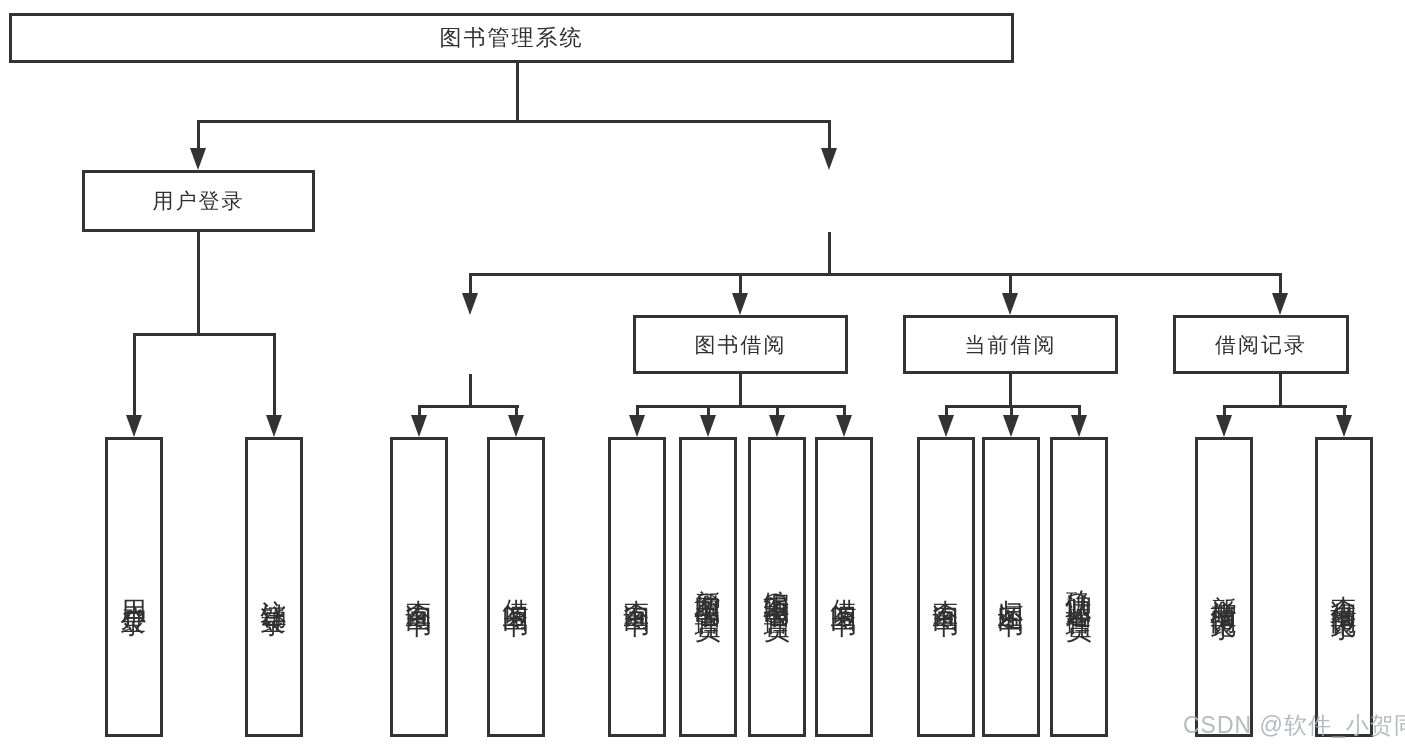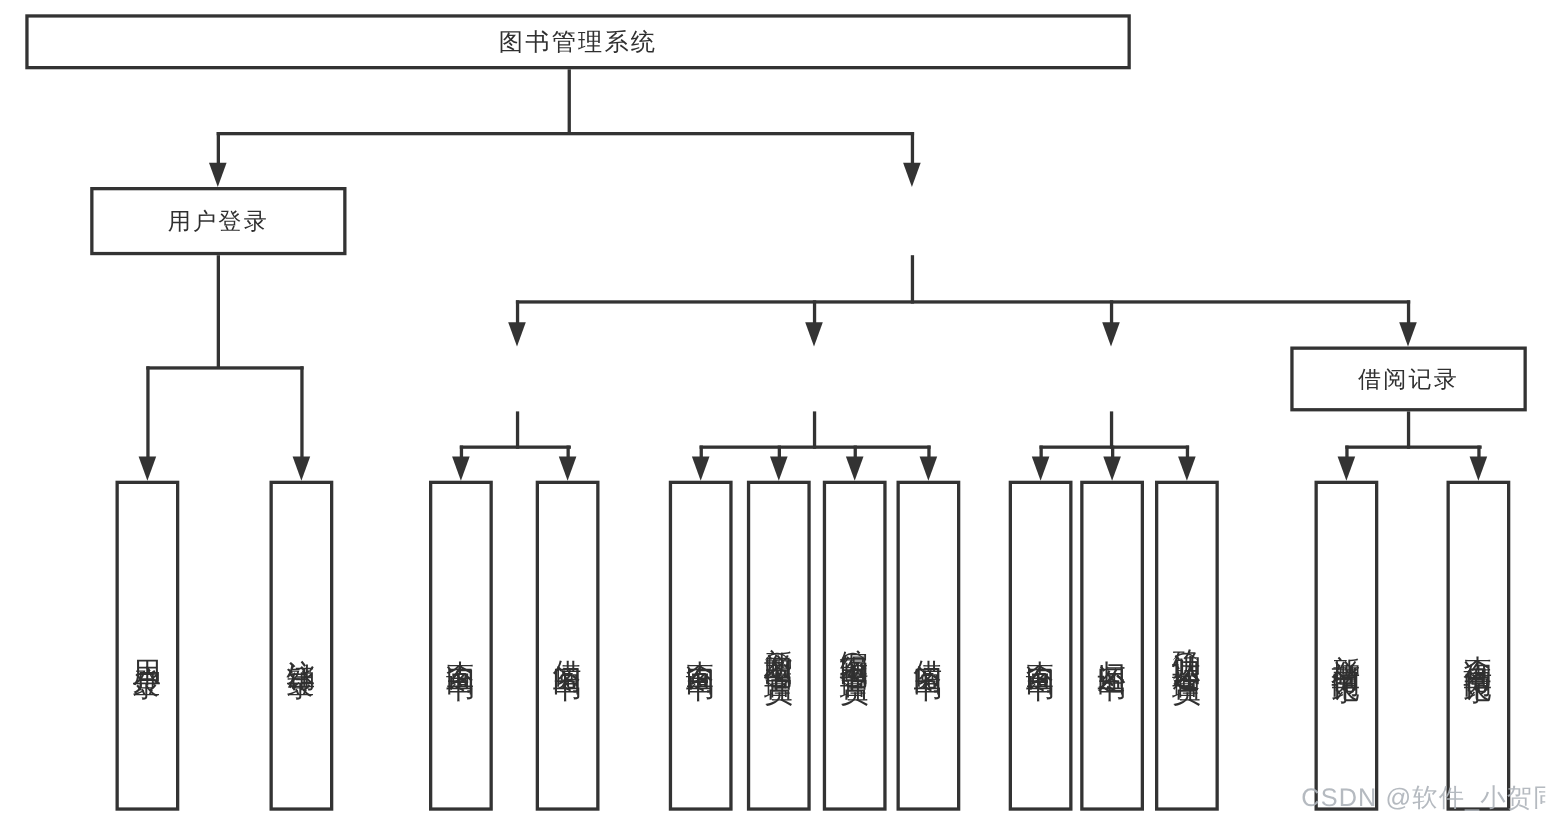--- a/index.html
+++ b/index.html
@@ -45,25 +45,27 @@
     letter-spacing:1px;
     color:rgba(173,178,185,0.9);
     white-space:nowrap;
   }
 </style>
 </head>
 <body>
 
 <div class="canvas">
 
-  <div class="box root" style="left:23px;top:13px;width:1005px;height:50px;">图书管理系统</div>
+  <div class="box root" style="left:9px;top:13px;width:1005px;height:50px;">图书管理系统</div>
 
   <div class="box hbox" style="left:82px;top:170px;width:233px;height:62px;">用户登录</div>
 
-  <div class="box hbox" style="left:1173px;top:315px;width:215px;height:59px;">借阅记录</div>
+  <div class="box hbox" style="left:633px;top:315px;width:215px;height:59px;">图书借阅</div>
+  <div class="box hbox" style="left:903px;top:315px;width:215px;height:59px;">当前借阅</div>
+  <div class="box hbox" style="left:1173px;top:315px;width:176px;height:59px;">借阅记录</div>
 
   <div class="box leaf" style="left:105px;top:437px;width:58px;height:300px;">用户登录</div>
   <div class="box leaf" style="left:245px;top:437px;width:58px;height:300px;">注销登录</div>
 
   <div class="box leaf" style="left:390px;top:437px;width:58px;height:300px;">查询图书</div>
   <div class="box leaf" style="left:487px;top:437px;width:58px;height:300px;">借阅图书</div>
 
   <div class="box leaf" style="left:608px;top:437px;width:58px;height:300px;">查询图书</div>
   <div class="box leaf" style="left:679px;top:437px;width:58px;height:300px;">新增图书（管理员）</div>
   <div class="box leaf" style="left:748px;top:437px;width:58px;height:300px;">编辑图书（管理员）</div>

